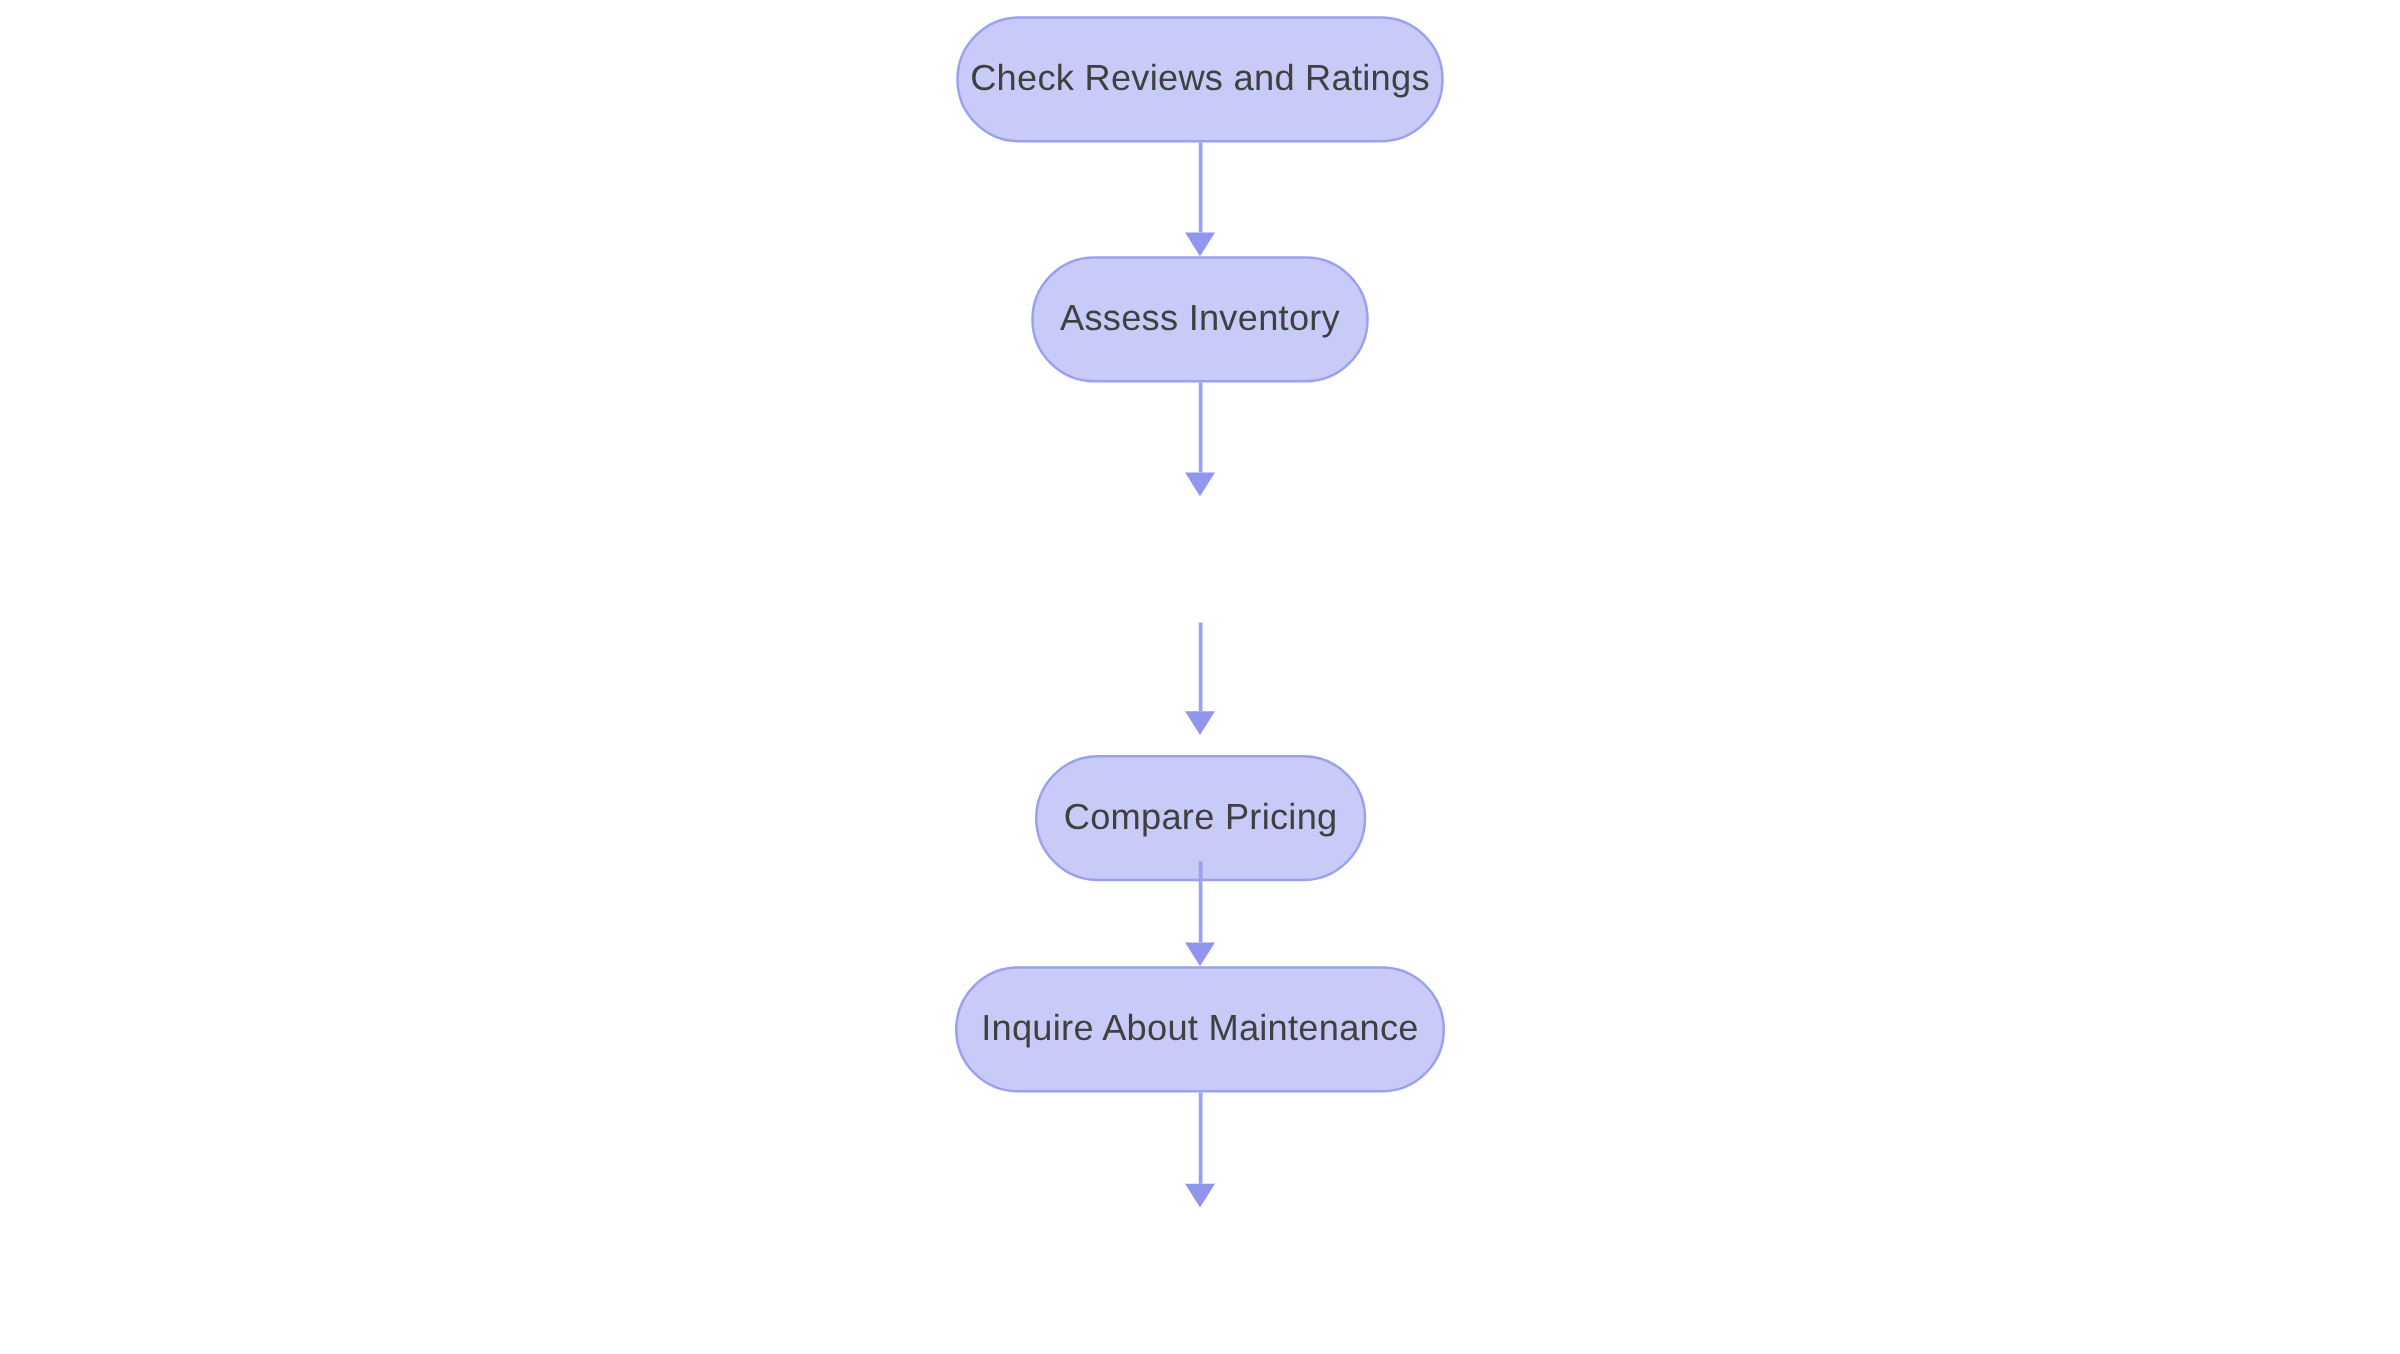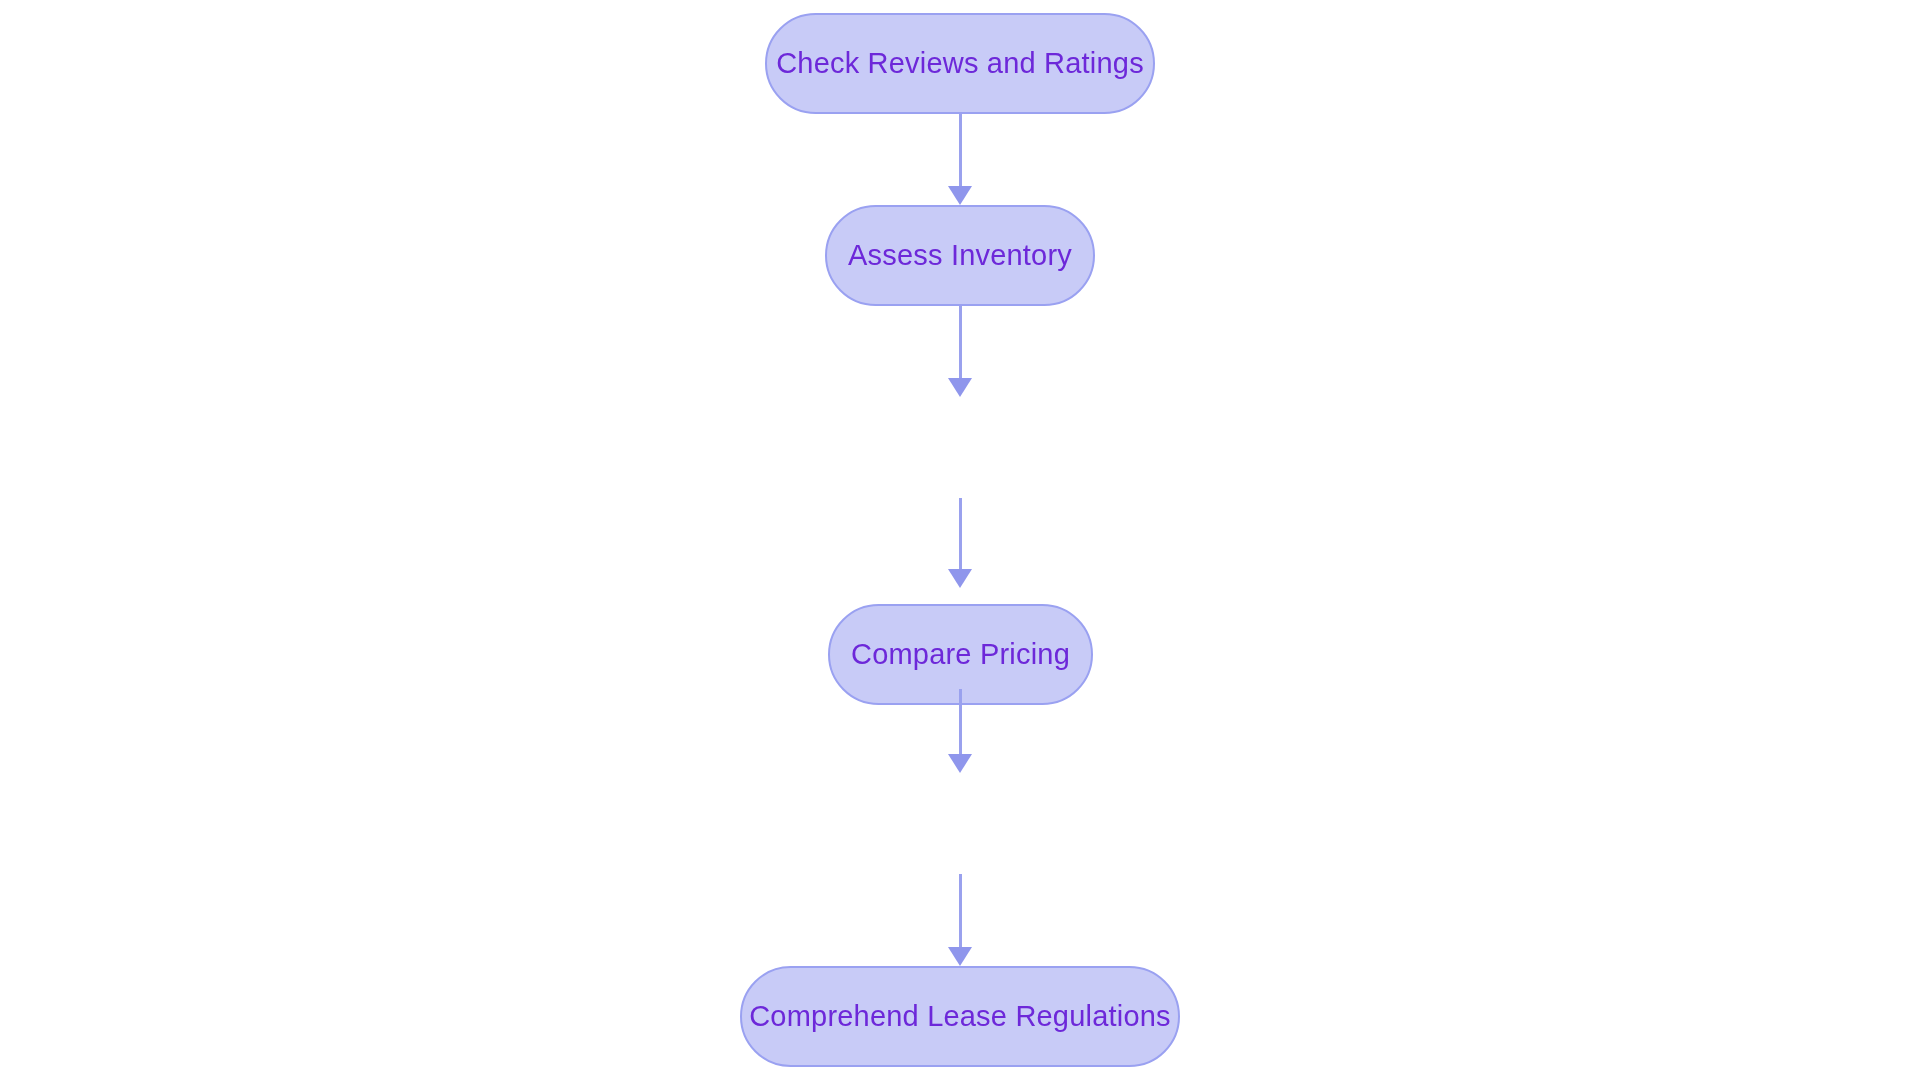--- a/index.html
+++ b/index.html
@@ -20,21 +20,21 @@
   .flow-node {
     position: absolute;
     box-sizing: border-box;
     height: 101px;
     background: #c8cbf7;
     border: 2px solid #9aa1f1;
     border-radius: 51px;
     display: flex;
     align-items: center;
     justify-content: center;
-    color: #6d28d9;
+    color: #404040;
     font-size: 29px;
     font-weight: 400;
     letter-spacing: 0.2px;
     text-align: center;
     white-space: nowrap;
   }
   .node-1 { left: 765px; top: 13px;  width: 390px; }
   .node-2 { left: 825px; top: 205px; width: 270px; align-items: center; }
   .node-3 { left: 765px; top: 397px; width: 390px; }
   .node-4 { left: 828px; top: 604px; width: 265px; }
@@ -99,23 +99,23 @@
 
   <div class="flow-node node-4">
     <span>Compare Pricing</span>
   </div>
 
   <div class="arrow arrow-4">
     <div class="arrow-line"></div>
     <div class="arrow-head"></div>
   </div>
 
+  <div class="flow-node node-5">
+    <span>Inquire About Maintenance</span>
+  </div>
 
   <div class="arrow arrow-5">
     <div class="arrow-line"></div>
     <div class="arrow-head"></div>
   </div>
 
-  <div class="flow-node node-6">
-    <span>Comprehend Lease Regulations</span>
-  </div>
 
 </div>
 
 </body></html>

